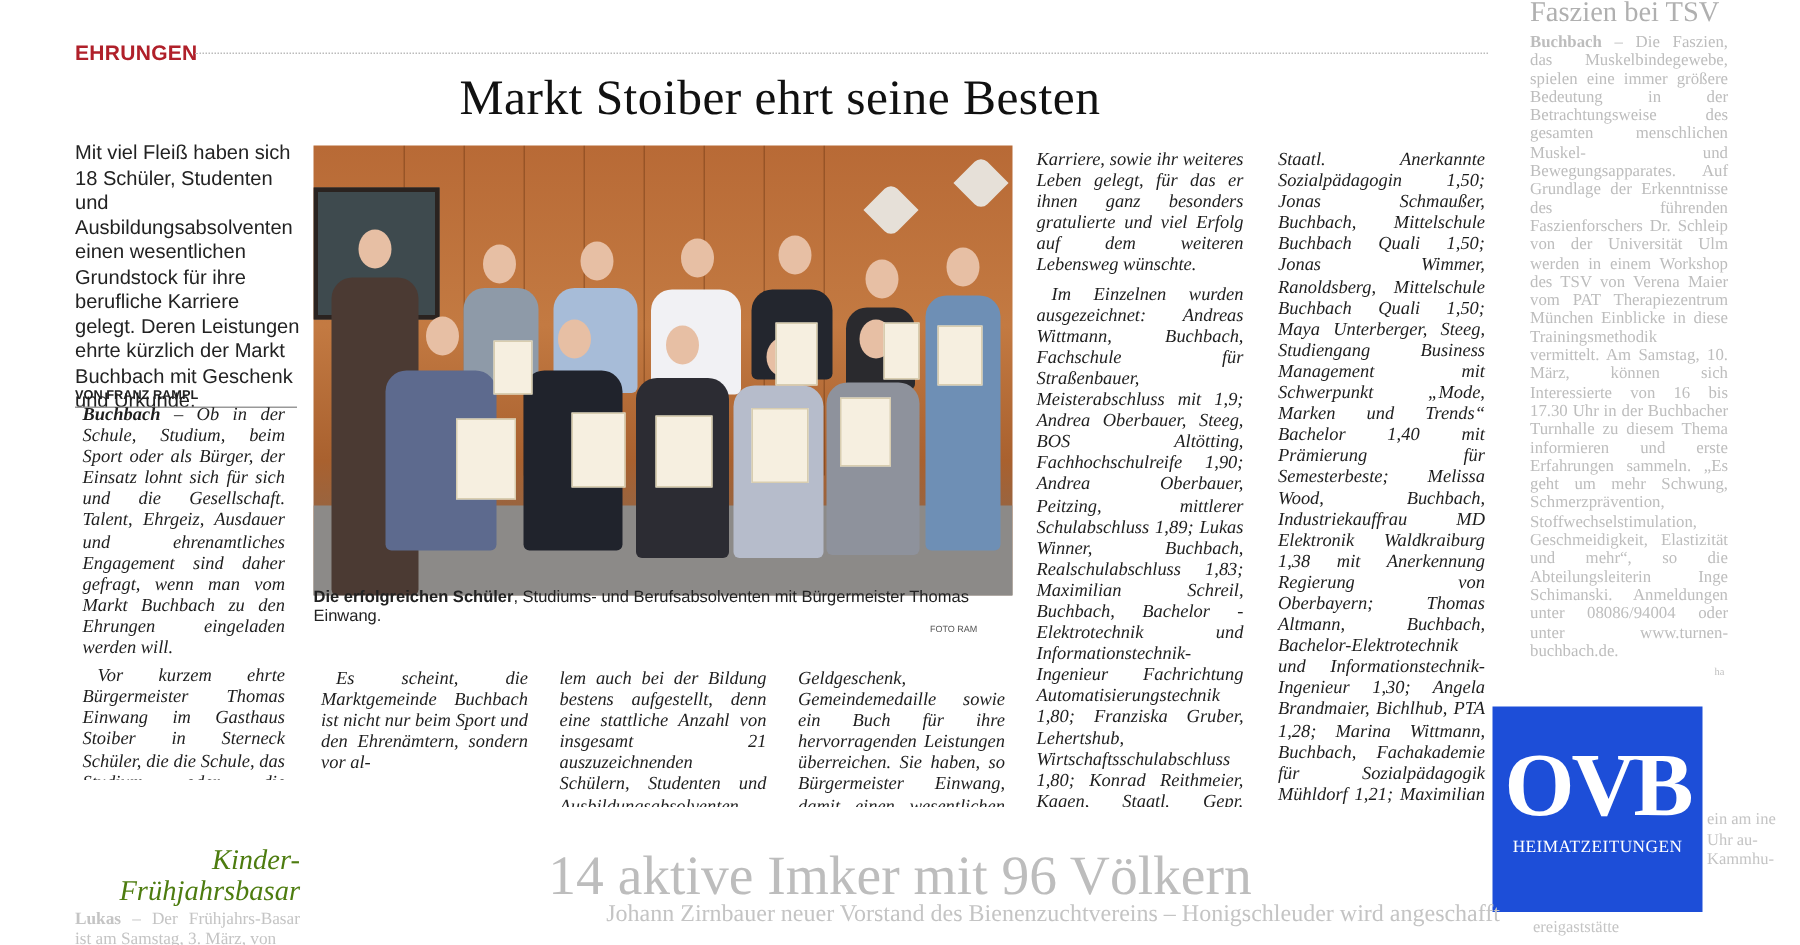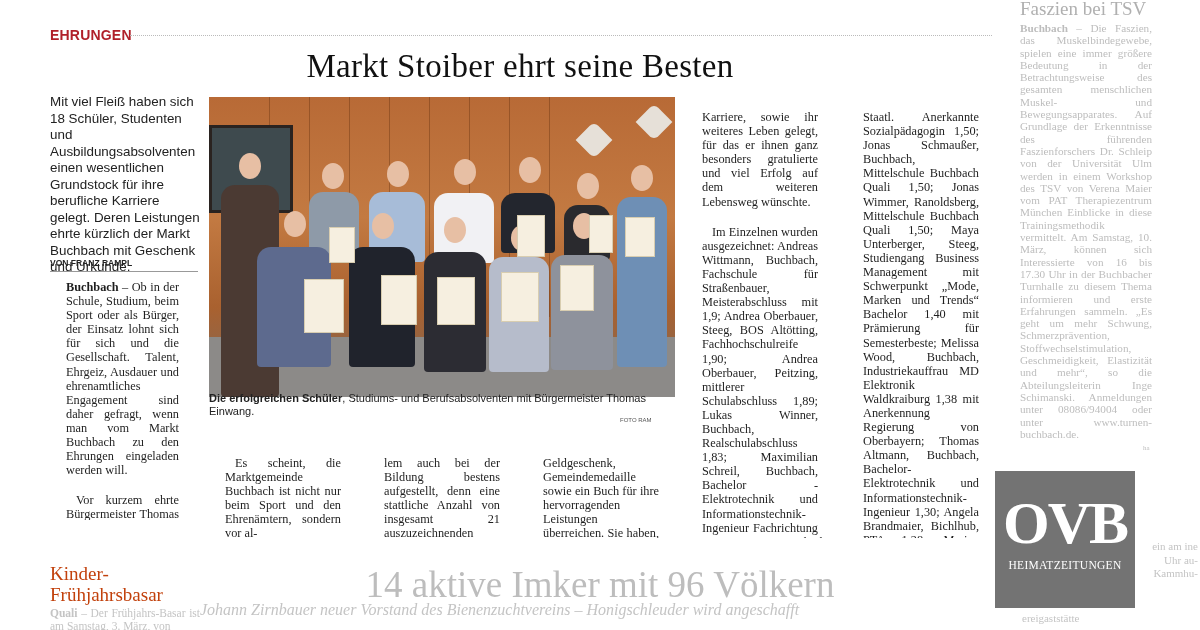--- a/index.html
+++ b/index.html
@@ -9,48 +9,48 @@
   .kicker { left:50px; top:27px; font-family:"Liberation Sans", sans-serif; font-weight:bold;
             font-size:14px; color:#b0202a; letter-spacing:0.2px; }
   .kicker-rule { left:130px; top:35px; width:862px; border-top:1px dotted #bbbbbb; }
   .headline { left:200px; top:48px; width:640px; text-align:center; font-size:33px;
               font-family:"Liberation Serif", serif; color:#111; letter-spacing:0.3px; }
   .teaser { left:50px; top:94px; width:150px; font-family:"Liberation Sans", sans-serif;
             font-size:13.4px; line-height:16.5px; color:#222; }
   .byline { left:50px; top:258px; width:148px; font-family:"Liberation Sans", sans-serif;
             font-weight:bold; font-size:8.5px; color:#222; padding-bottom:3px; border-bottom:1px solid #999; }
   .col { font-size:12.3px; line-height:14.1px; text-align:justify; color:#1e1e1e; overflow:hidden; }
-  .col p { margin:16px; text-indent:10px; }
+  .col p { margin:5px; text-indent:10px;font-style:italic; }
   .col p.first { text-indent:0; }
   .col b { font-weight:bold; }
   .photo { left:209px; top:97px; width:466px; height:300px; overflow:hidden;
            background:linear-gradient(180deg,#b86a36 0%,#c37a42 40%,#a9612f 70%,#7b6a5f 100%); }
   .plank { position:absolute; top:0; bottom:80px; width:1px; background:rgba(90,40,10,0.35); }
   .painting { position:absolute; left:0; top:28px; width:78px; height:82px; background:#3e4a4e; border:3px solid #2a2320; }
   .heart { position:absolute; width:26px; height:26px; background:#e6e0d8; transform:rotate(45deg); border-radius:6px 0 6px 0; }
   .floor { position:absolute; left:0; right:0; bottom:0; height:60px; background:#8c8a88; }
   .person { position:absolute; border-radius:14px 14px 4px 4px; }
   .head { position:absolute; width:22px; height:26px; border-radius:50%; background:#e7bfa4; }
   .cert { position:absolute; background:#f6efe0; border:1px solid #d8cdb0; }
   .caption { left:209px; top:392px; width:466px; font-family:"Liberation Sans", sans-serif; font-size:11px;
              line-height:13px; color:#222; }
   .credit { left:620px; top:417px; font-family:"Liberation Sans", sans-serif; font-size:6px; color:#555; }
   .side-title { left:1020px; top:-2px; font-size:19px; color:#b0b0b0; }
   .side-col { left:1020px; top:22px; width:132px; font-size:11.2px; line-height:12.3px; text-align:justify; color:#bdbdbd; }
   .side-sign { left:1143px; top:444px; font-size:7px; color:#c0c0c0;text-align:center; }
-  .logo { left:995px; top:471px; width:140px; height:137px; background:#737373; }
+  .logo { left:995px; top:471px; width:140px; height:137px; background:#1d4ed8; }
   .logo-main { position:absolute; left:0; right:0; top:22px; text-align:center; font-family:"Liberation Serif", serif;
                font-size:60px; line-height:60px; color:#ffffff; font-weight:bold; letter-spacing:-2px; }
   .logo-sub { position:absolute; left:0; right:0; top:88px; text-align:center; font-family:"Liberation Serif", serif;
               font-size:11.5px; color:#ffffff; letter-spacing:0.3px; }
-  .kinder-title { left:50px; top:563px; width:150px; text-align:left; font-size:19px; line-height:21px; color:#c2410c; }
+  .kinder-title { left:50px; top:563px; width:150px; text-align:right; font-size:19px; line-height:21px; color:#4d7c0f;font-style:italic; }
   .kinder-body { left:50px; top:607px; width:150px; font-size:11.5px; line-height:13px; color:#c4c4c4; text-align:justify; }
   .bottom-head { left:200px; top:563px; width:800px; text-align:center; font-size:37px; color:#bdbdbd; }
-  .bottom-sub { left:200px; top:601px; width:800px; text-align:left; font-size:16px; color:#c4c4c4;font-style:italic; }
-  .peek { left:1138px; top:540px; width:60px; font-size:11px; line-height:13.5px; color:#c4c4c4; text-align:right; }
+  .bottom-sub { left:200px; top:601px; width:800px; text-align:right; font-size:16px; color:#c4c4c4; }
+  .peek { left:1138px; top:540px; width:60px; font-size:11px; line-height:13.5px; color:#c4c4c4; text-align:left; }
 </style>
 </head>
 <body>
 
 <div class="abs kicker">EHRUNGEN</div>
 <div class="abs kicker-rule"></div>
 
 <div class="abs headline">Markt Stoiber ehrt seine Besten</div>
 
 <div class="abs teaser">Mit viel Fleiß haben sich 18 Schüler, Studenten und Ausbildungsabsolventen einen wesentlichen Grundstock für ihre berufliche Karriere gelegt. Deren Leistungen ehrte kürzlich der Markt Buchbach mit Geschenk und Urkunde.</div>
@@ -143,17 +143,17 @@
 
 <div class="abs logo">
   <div class="logo-main">OVB</div>
   <div class="logo-sub">HEIMATZEITUNGEN</div>
 </div>
 <div class="abs peek">ein am ine Uhr au- Kammhu-</div>
 <div class="abs" style="left:1022px; top:612px; font-size:11px; color:#c4c4c4;text-align:right;">ereigaststätte</div>
 
 <div class="abs kinder-title">Kinder-Frühjahrsbasar</div>
 <div class="abs kinder-body">
-  <b>Quali</b><span> – Der Frühjahrs-Basar ist am Samstag, 3. März, von</span>
+  <b>Lukas</b><span> – Der Frühjahrs-Basar ist am Samstag, 3. März, von</span>
 </div>
 
 <div class="abs bottom-head">14 aktive Imker mit 96 Völkern</div>
 <div class="abs bottom-sub">Johann Zirnbauer neuer Vorstand des Bienenzuchtvereins – Honigschleuder wird angeschafft</div>
 
 </body></html>

